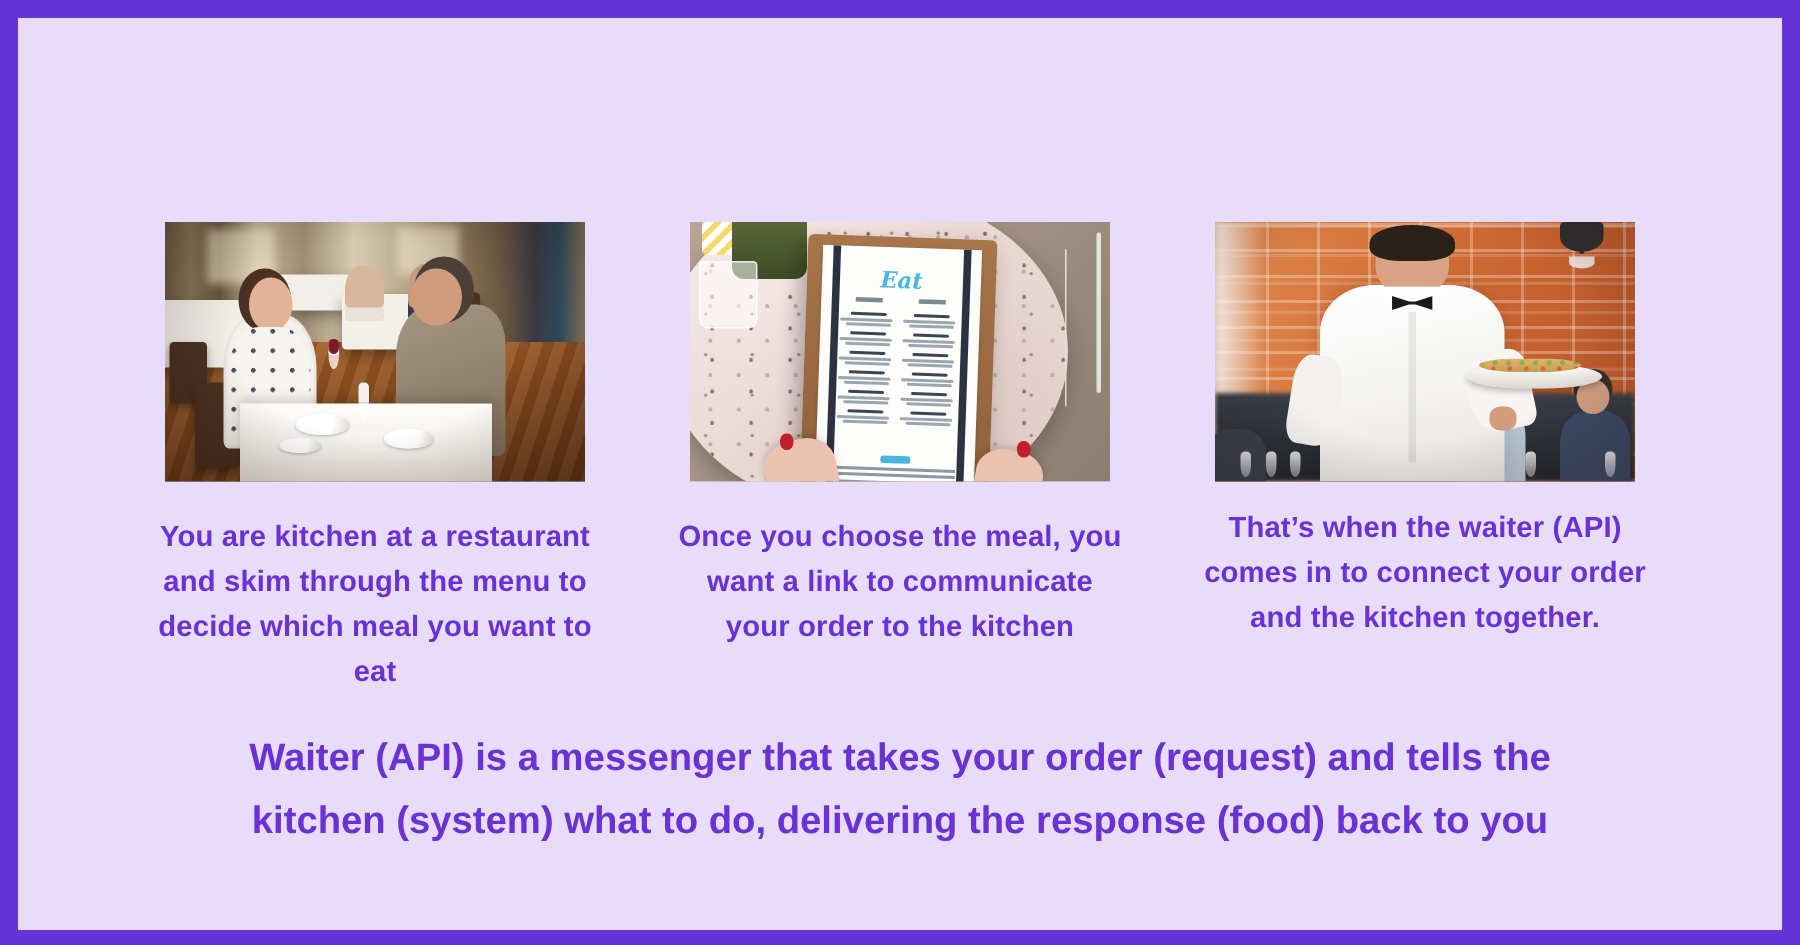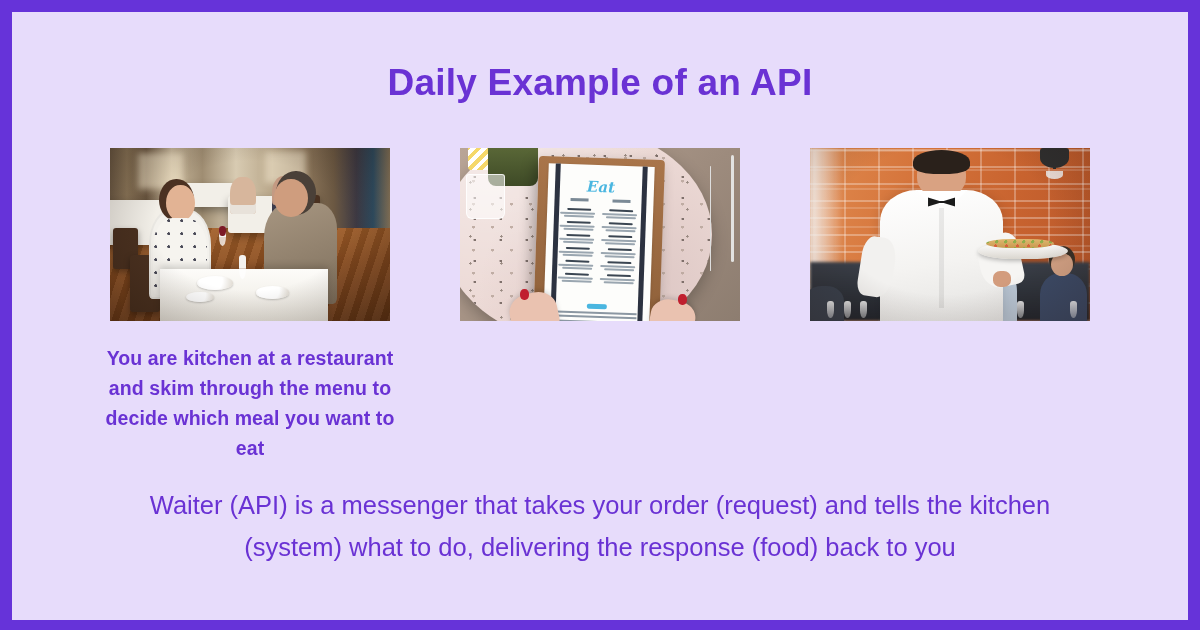--- a/index.html
+++ b/index.html
@@ -88,21 +88,21 @@
 
   
   .summary {
     position: absolute;
     bottom: 52px;
     left: 0;
     width: 100%;
     text-align: center;
     font-size: 25.5px;
     line-height: 42px;
-    font-weight: normal;
+    font-weight: bold;
     color: #6a32d4;
     padding: 0 110px;
   }
 
   
   .ph1 { background: linear-gradient(#3a2a1c, #4a3526); }
   .ph1 .wall {
     position: absolute; left: 0; top: 0; width: 100%; height: 52%;
     background:
       linear-gradient(90deg,
@@ -436,21 +436,20 @@
     position: absolute; inset: 0;
     background: radial-gradient(ellipse at 48% 42%, rgba(0,0,0,0) 52%, rgba(30,10,0,0.22) 100%);
   }
 </style>
 </head>
 <body>
 
 <div class="poster">
   <div class="canvas">
 
-    <h1 class="title">Daily Example of an API</h1>
 
     <div class="columns">
 
       <div class="column col-1">
         <div class="photo-frame ph1">
           <div class="wall"></div>
           <div class="floor"></div>
           <div class="bgtable t-a"></div>
           <div class="bgtable t-b"></div>
           <div class="bgtable t-c"></div>
@@ -560,20 +559,21 @@
               </div>
               <div class="band l"></div>
               <div class="band r"></div>
             </div>
           </div>
           <div class="hand left"></div>
           <div class="hand right"></div>
           <div class="nail n1"></div>
           <div class="nail n2"></div>
         </div>
+        <p class="caption">Once you choose the meal, you want a link to communicate your order to the kitchen</p>
       </div>
 
       <div class="column col-3">
         <div class="photo-frame ph3">
           <div class="brick"></div>
           <div class="windowlight"></div>
           <div class="lamp"></div>
           <div class="guests"></div>
           <div class="guest gu-3"></div>
           <div class="guest gu-1"></div>
@@ -590,20 +590,21 @@
             <div class="armR"></div>
             <div class="placket"></div>
             <div class="collar"></div>
             <div class="bowtie"></div>
             <div class="handR"></div>
           </div>
           <div class="plate3"></div>
           <div class="food3"></div>
           <div class="vign3"></div>
         </div>
+        <p class="caption">That’s when the waiter (API) comes in to connect your order and the kitchen together.</p>
       </div>
 
     </div>
 
     <p class="summary">Waiter (API) is a messenger that takes your order (request) and tells the kitchen (system) what to do, delivering the response (food) back to you</p>
 
   </div>
 </div>
 
 </body></html>

